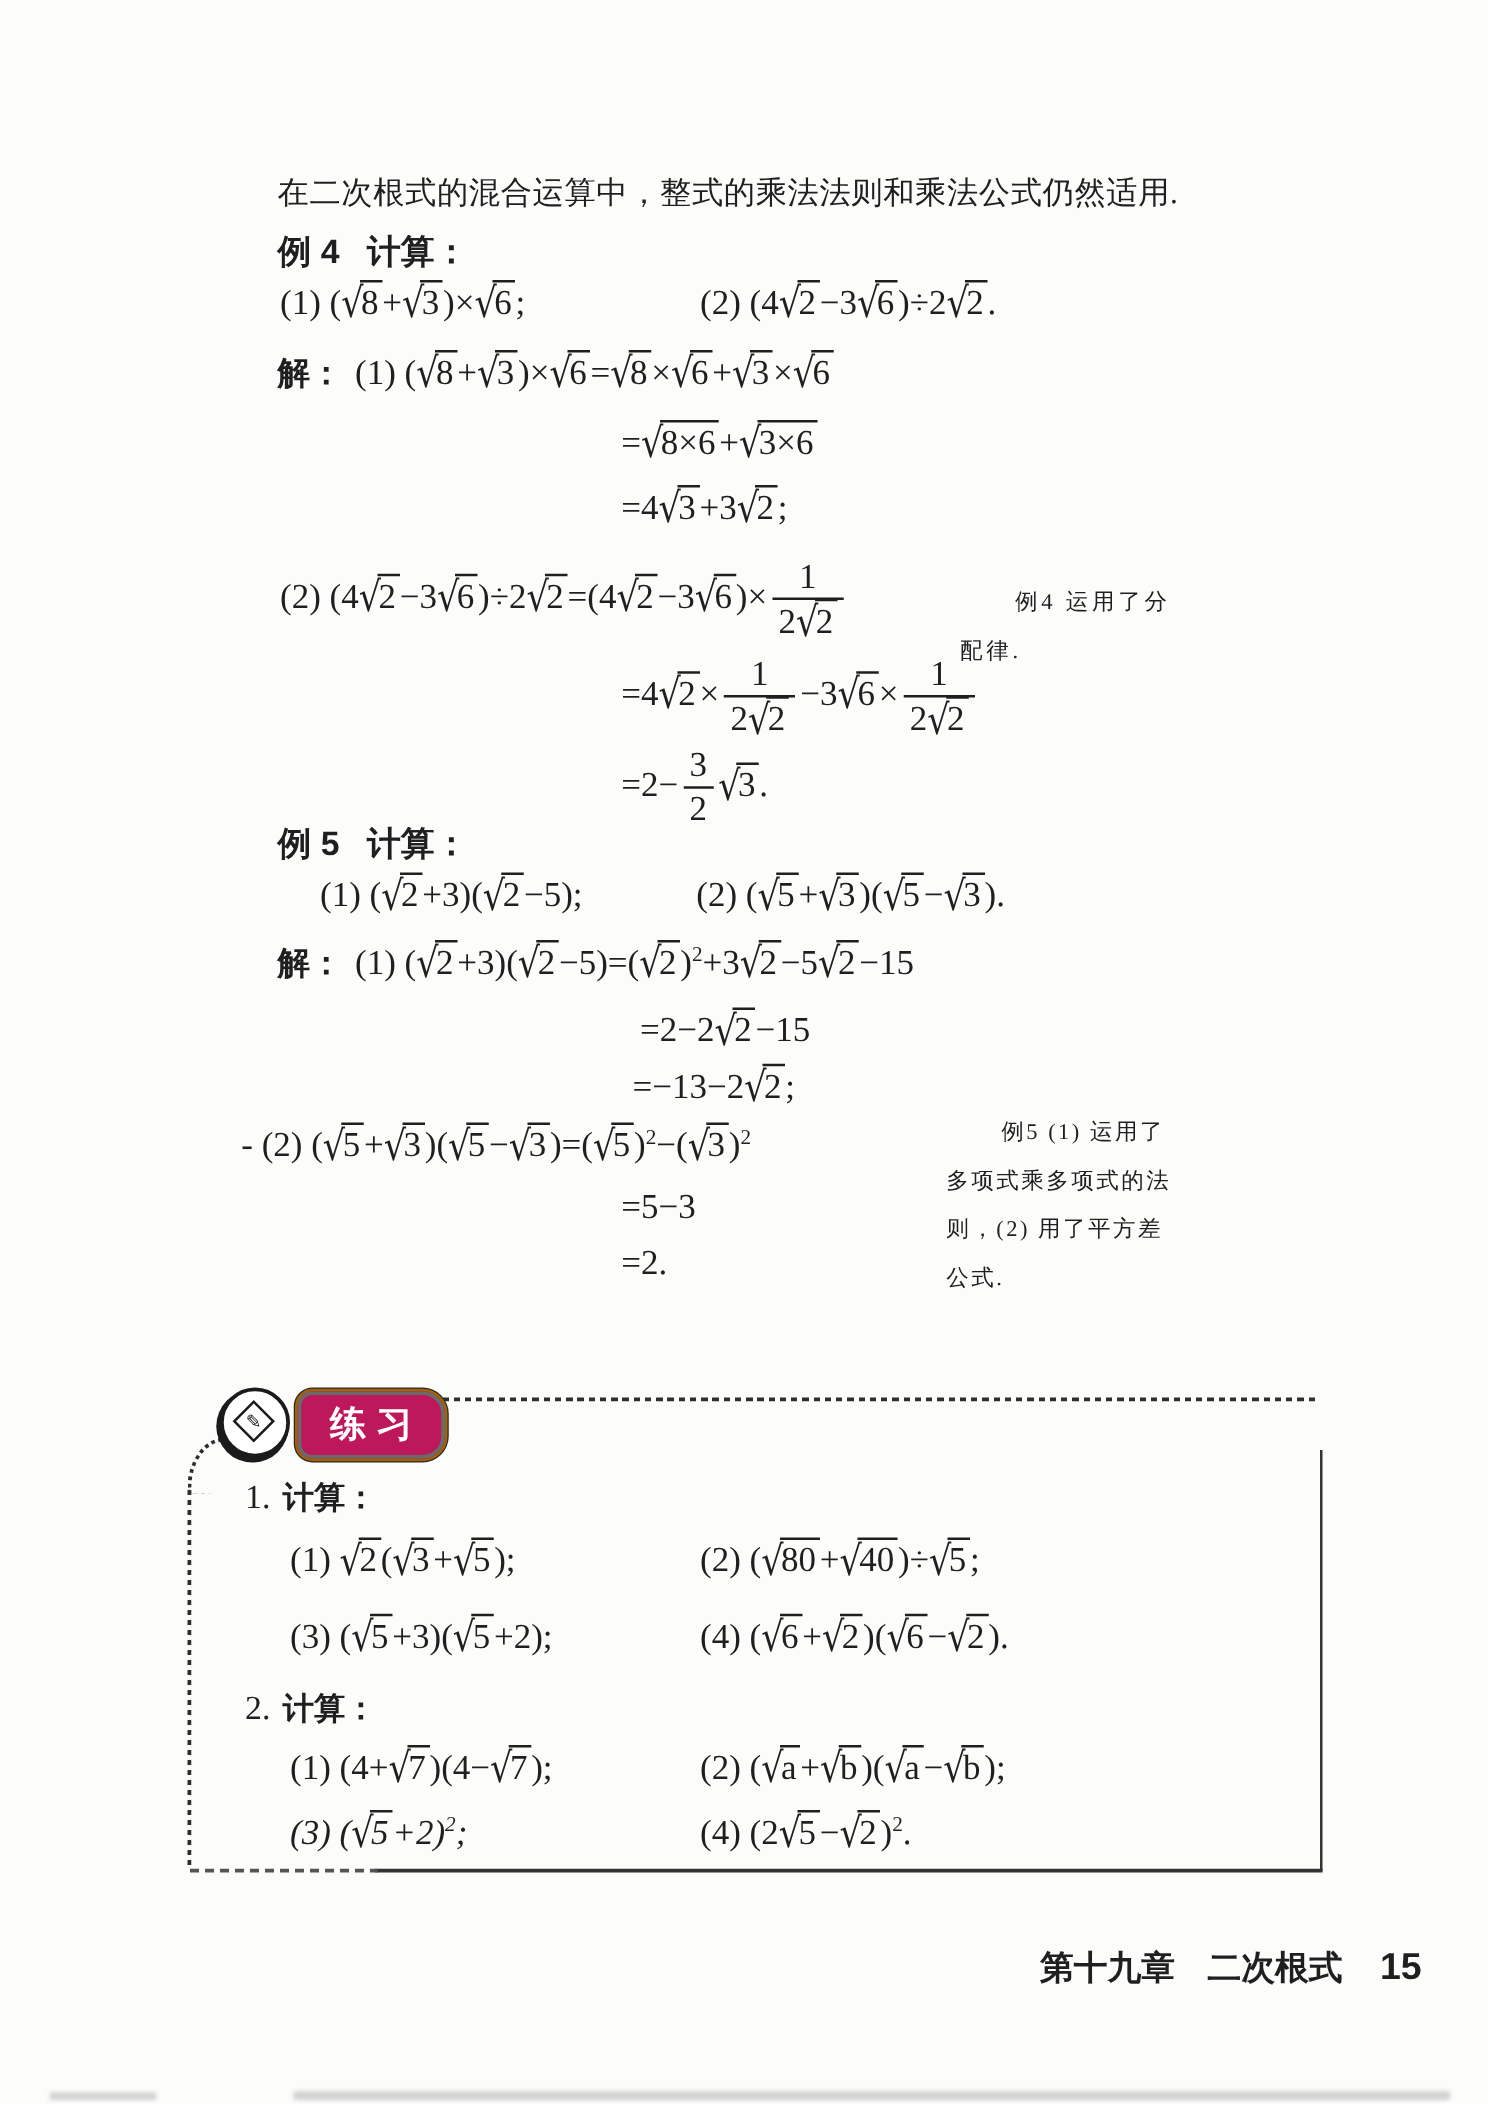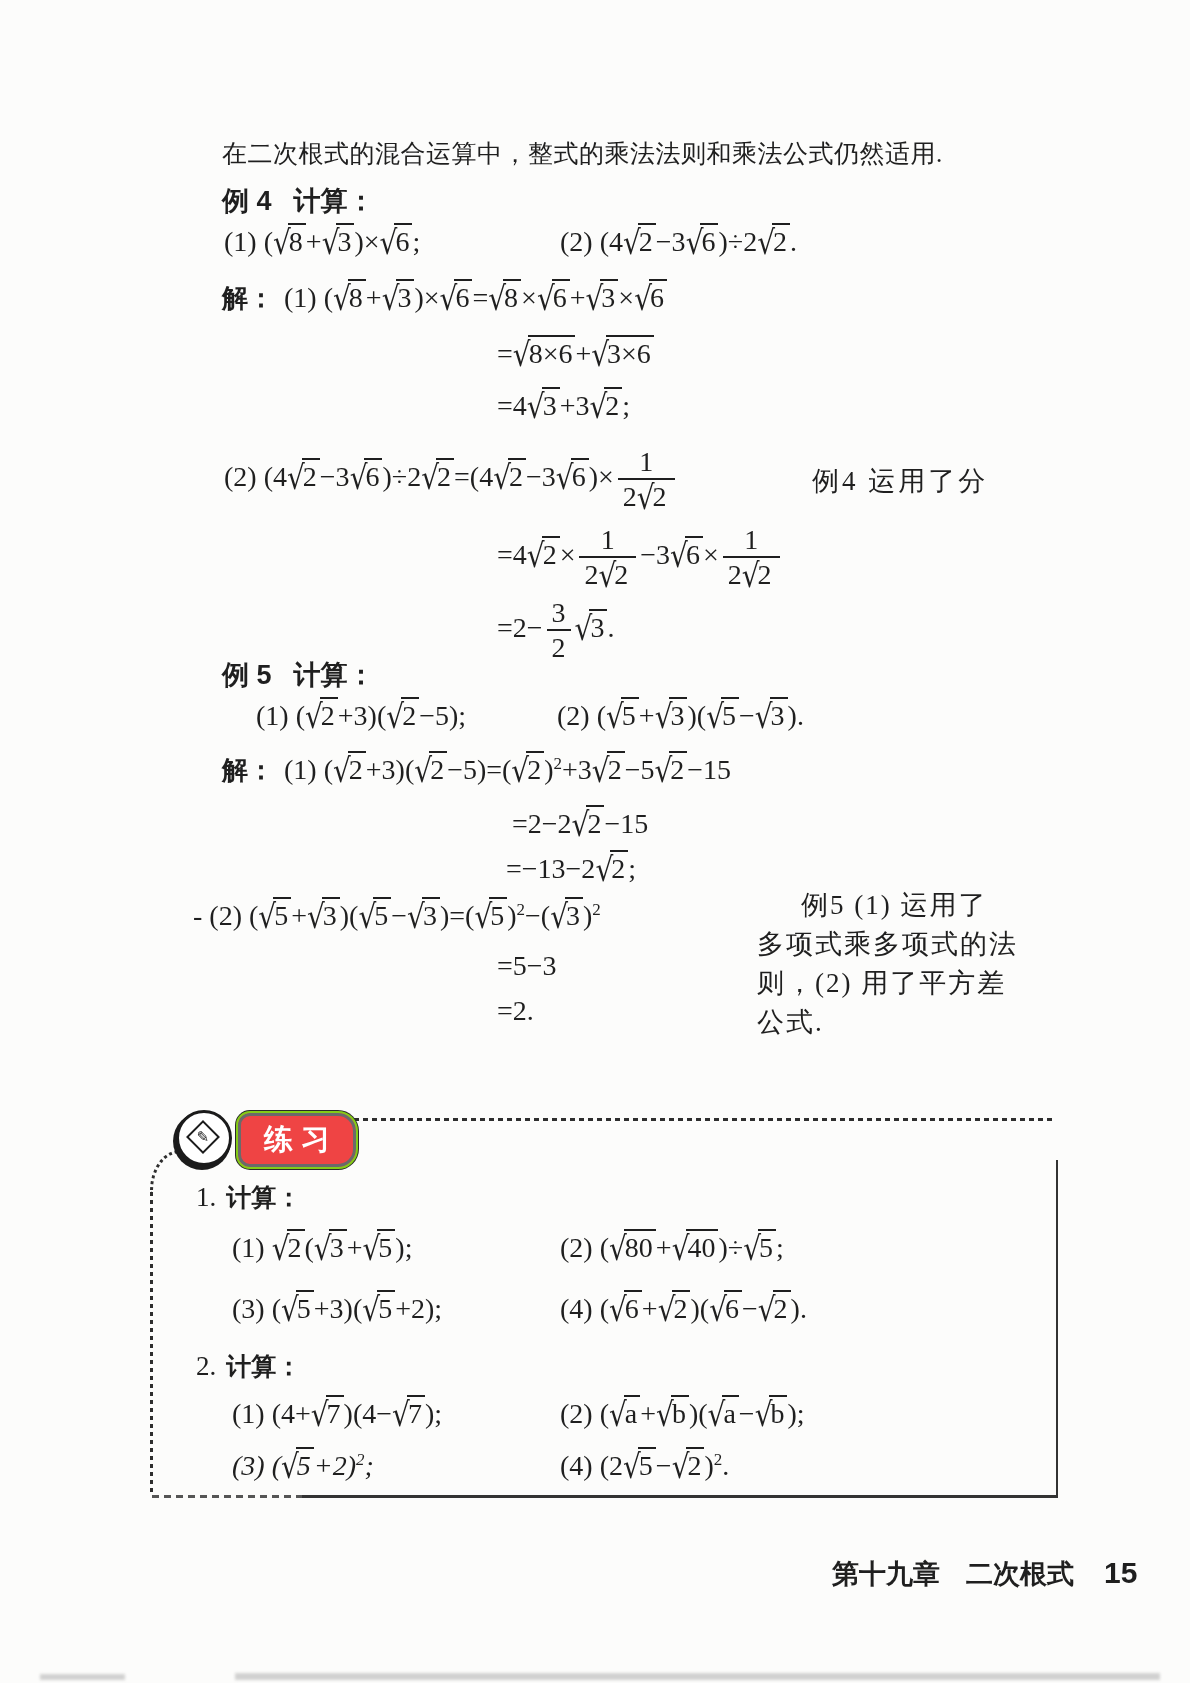--- a/index.html
+++ b/index.html
@@ -20,33 +20,33 @@
   .qtitle{font-size:25px;}
   
   .sq{white-space:nowrap;}
   .rsg{font-family:"DejaVu Sans",sans-serif;display:inline-block;transform:scaleY(1.18) translateY(1px);margin-right:-3px;}
   .rad{border-top:2px solid #1f1f1f;padding:1px 3px 0 1px;}
   .fr{display:inline-flex;flex-direction:column;align-items:center;vertical-align:middle;margin:0 4px;line-height:1.12;text-align:center;}
   .fr .den{border-top:2px solid #1f1f1f;padding:1px 5px 0;}
   .fr .num{padding:0 5px 1px;}
   sup.sp{font-size:17px;vertical-align:0.6em;}
   
-  .note{font-size:27px;letter-spacing:3px;line-height:39px;}
+  .note{font-size:18px;letter-spacing:3px;line-height:39px;}
   .note .note-line{white-space:nowrap;}
   .note .note-line:first-child{padding-left:44px;}
   #note2{letter-spacing:2px;}
   
   .dot-h{height:3px;background:repeating-linear-gradient(90deg,#2e2e2e 0 5px,transparent 5px 9px);}
   .dot-v{width:3px;background:repeating-linear-gradient(180deg,#2e2e2e 0 4px,transparent 4px 8px);}
   #pbox-curve{width:36px;height:42px;border-left:3px dotted #2e2e2e;border-top:3px dotted #2e2e2e;border-top-left-radius:30px 40px;background:transparent;}
   #pbox-right{width:2px;background:#333;}
   #pbox-bottom{height:3px;background:#333;}
   #pbox-bottom-dash{height:3px;background:repeating-linear-gradient(90deg,#555 0 7px,transparent 7px 12px);}
   #badge-rect{
-    width:118px;height:54px;background:#ef4444;border:2px solid #84cc16;border-radius:14px 20px 20px 14px;
+    width:118px;height:54px;background:#be185d;border:2px solid #a16207;border-radius:14px 20px 20px 14px;
     box-shadow:inset 0 0 0 3px #6a6a6a, 0 0 0 1px #2a2a2a;
     display:flex;align-items:center;justify-content:center;
   }
   #badge-label{color:#ffffff;font-size:29px;letter-spacing:8px;padding-left:8px;}
   #badge-circle{
     width:56px;height:56px;border-radius:50%;background:#ffffff;border:3px solid #1b1b1b;
     box-shadow:-2px 3px 0 1px #1b1b1b;box-sizing:border-box;
   }
   #badge-diamond{
     position:absolute;left:12px;top:12px;width:24px;height:24px;border:2.5px solid #1b1b1b;background:#fff;
@@ -131,20 +131,21 @@
         <span class="num">1</span>
         <span class="den">2<span class="sq"><span class="rsg">√</span><span class="rad">2</span></span></span>
       </span></div>
   <div id="ex4-s6" class="abs m">=2−<span class="fr">
         <span class="num">3</span>
         <span class="den">2</span>
       </span><span class="sq"><span class="rsg">√</span><span class="rad">3</span></span>.</div>
 
   <div id="note1" class="abs note">
     <div class="note-line">例4 运用了分</div>
+    <div class="note-line">配律.</div>
   </div>
 
   <div id="ex5-head" class="abs head hei">
     <span>例 5</span><span class="task">计算：</span>
   </div>
   <div id="ex5-p1" class="abs m">(1) (<span class="sq"><span class="rsg">√</span><span class="rad">2</span></span>+3)(<span class="sq"><span class="rsg">√</span><span class="rad">2</span></span>−5);</div>
   <div id="ex5-p2" class="abs m">(2) (<span class="sq"><span class="rsg">√</span><span class="rad">5</span></span>+<span class="sq"><span class="rsg">√</span><span class="rad">3</span></span>)(<span class="sq"><span class="rsg">√</span><span class="rad">5</span></span>−<span class="sq"><span class="rsg">√</span><span class="rad">3</span></span>).</div>
   <div id="ex5-s1" class="abs m">
     <span class="hei sol-label">解：</span><span>(1) (<span class="sq"><span class="rsg">√</span><span class="rad">2</span></span>+3)(<span class="sq"><span class="rsg">√</span><span class="rad">2</span></span>−5)=(<span class="sq"><span class="rsg">√</span><span class="rad">2</span></span>)<sup class="sp">2</sup>+3<span class="sq"><span class="rsg">√</span><span class="rad">2</span></span>−5<span class="sq"><span class="rsg">√</span><span class="rad">2</span></span>−15</span>
   </div>

